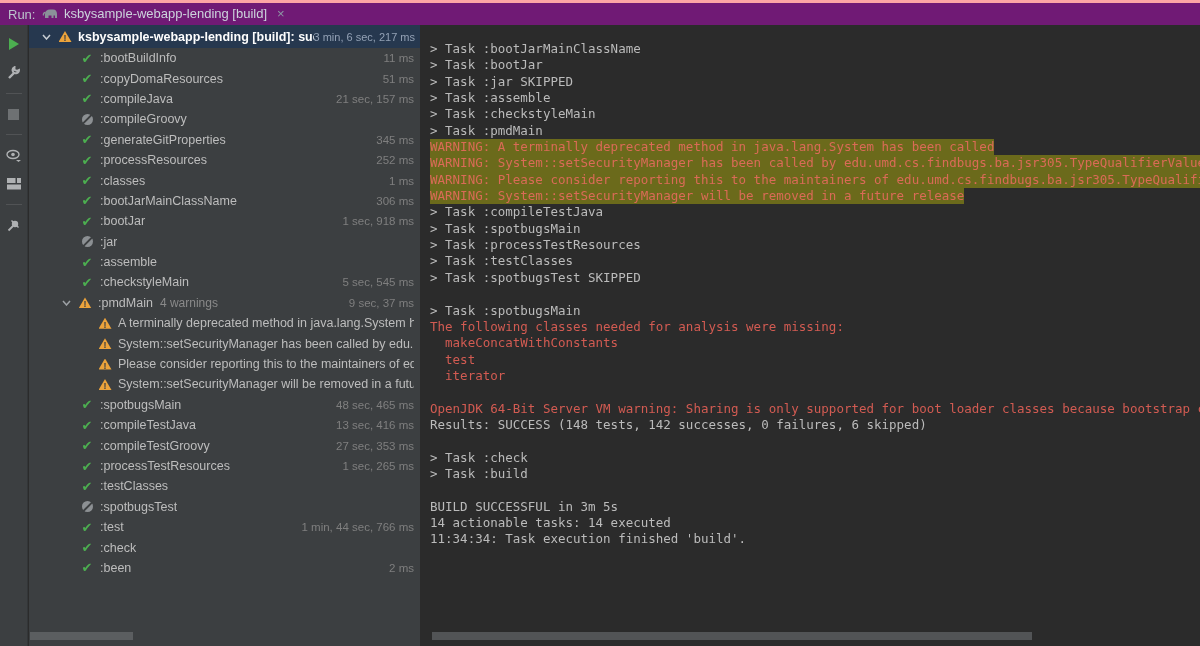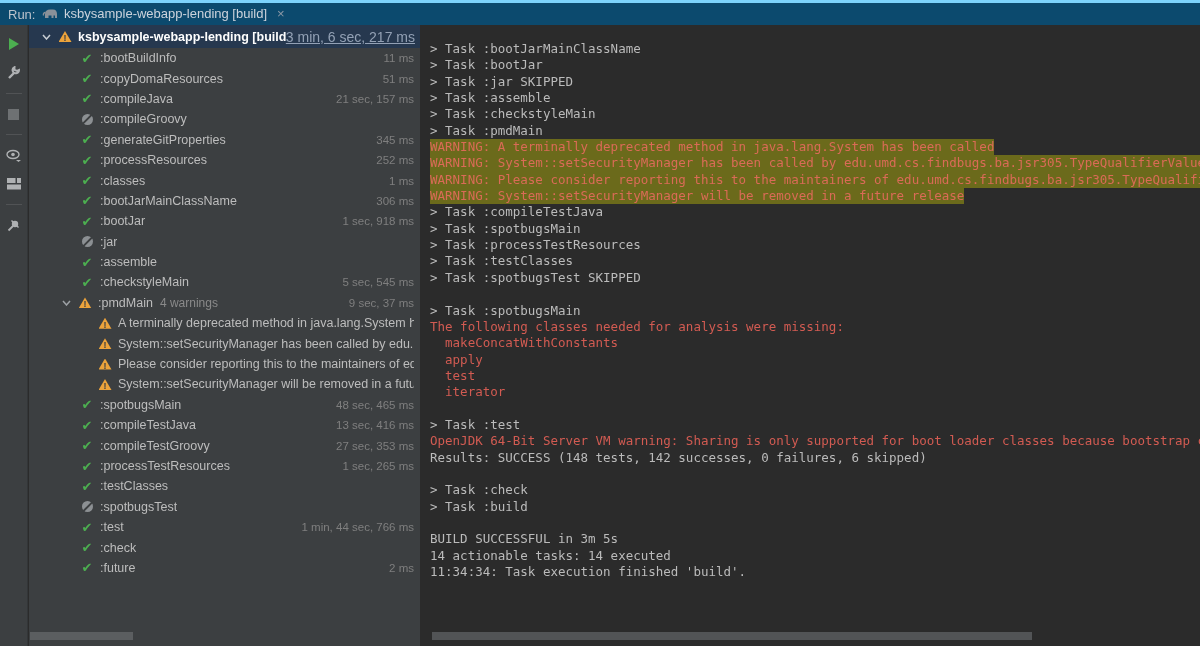--- a/index.html
+++ b/index.html
@@ -1,21 +1,21 @@
 <!DOCTYPE html>
 <html><head>
 <meta charset="utf-8">
 <style>
   * { margin:0; padding:0; box-sizing:border-box; }
   html,body { width:1200px; height:646px; overflow:hidden; background:#2b2b2b;
               font-family:"Liberation Sans","DejaVu Sans",sans-serif; }
 
   
   .top-bar { position:absolute; top:0; left:0; width:1200px; height:25px;
-             background:#0c4a6e; border-top:3px solid #7dd3fc; }
+             background:#701a75; border-top:3px solid #fca5a5; }
   .run-label { position:absolute; left:8px; top:4px; font-size:13px; color:#bcc3cc; }
   .run-tab { position:absolute; left:36px; top:0; height:20px; display:flex;
              align-items:center; gap:6px; padding:0 6px; cursor:pointer; }
   .tab-title { font-size:13px; color:#ccd3dc; white-space:nowrap; }
   .tab-close { font-size:13px; color:#8d99a6; margin-left:4px; }
   .tab-underline { position:absolute; left:36px; top:22px; width:272px; height:3px;
                    background:#4a86c8; }
 
   
   .side-toolbar { position:absolute; left:0; top:25px; width:28px; height:621px;
@@ -25,22 +25,22 @@
             margin-bottom:7px; cursor:pointer; }
   .tb-sep { width:16px; height:1px; background:#515355; margin:2px 0 9px 0; }
 
   
   .tree-panel { position:absolute; left:29px; top:25px; width:391px; height:621px;
                 background:#3c3f41; overflow:hidden; }
   .tree-root-row { height:23px; display:flex; align-items:center; background:#26384f;
                    padding-left:10px; padding-right:5px; cursor:pointer; }
   .tree-root-label { font-size:12.5px; color:#fdfdfd; font-weight:600; white-space:nowrap;
                      overflow:hidden; flex:0 1 auto; }
-  .tree-root-time { font-size:14px; color:#93a1b5; white-space:nowrap; margin-left:4px;
-                    flex:0 0 auto; margin-left:auto;text-decoration:underline; }
+  .tree-root-time { font-size:11px; color:#93a1b5; white-space:nowrap; margin-left:4px;
+                    flex:0 0 auto; margin-left:auto; }
   .tree-row { height:20.4px; display:flex; align-items:center; padding-right:6px;
               cursor:pointer; overflow:hidden; }
   .tree-row .label { font-size:12.5px; color:#bdbdbd; white-space:nowrap; overflow:hidden; }
   .tree-row .suffix { font-size:12px; color:#8a8a8a; margin-left:7px; white-space:nowrap;text-align:center; }
   .tree-row .time { font-size:11.5px; color:#7f7f7f; margin-left:auto; white-space:nowrap;
                     padding-left:8px; }
   .ind-1 { padding-left:50px; }
   .ind-1c { padding-left:30px; }   
   .ind-2 { padding-left:68px; }
 
@@ -315,21 +315,21 @@
       <div class="tree-row ind-1">
         <span class="icon-cell">
           <span class="check-glyph">✔</span>
         </span>
         <span class="label">:check</span>
       </div>
       <div class="tree-row ind-1">
         <span class="icon-cell">
           <span class="check-glyph">✔</span>
         </span>
-        <span class="label">:future</span>
+        <span class="label">:been</span>
         <span class="time">2 ms</span>
       </div>
     </div>
 
 </div>
 
 <div class="console-panel">
   <div id="console-lines">
       <div class="console-line">&gt; Task :bootJarMainClassName</div>
       <div class="console-line">&gt; Task :bootJar</div>
@@ -343,25 +343,23 @@
       <div class="console-line"><span class="hl">WARNING: System::setSecurityManager will be removed in a future release</span></div>
       <div class="console-line">&gt; Task :compileTestJava</div>
       <div class="console-line">&gt; Task :spotbugsMain</div>
       <div class="console-line">&gt; Task :processTestResources</div>
       <div class="console-line">&gt; Task :testClasses</div>
       <div class="console-line">&gt; Task :spotbugsTest SKIPPED</div>
       <div class="console-line">&nbsp;</div>
       <div class="console-line">&gt; Task :spotbugsMain</div>
       <div class="console-line err">The following classes needed for analysis were missing:</div>
       <div class="console-line err">  makeConcatWithConstants</div>
-      <div class="console-line err">  apply</div>
       <div class="console-line err">  test</div>
       <div class="console-line err">  iterator</div>
       <div class="console-line">&nbsp;</div>
-      <div class="console-line">&gt; Task :test</div>
       <div class="console-line err">OpenJDK 64-Bit Server VM warning: Sharing is only supported for boot loader classes because bootstrap classpath</div>
       <div class="console-line">Results: SUCCESS (148 tests, 142 successes, 0 failures, 6 skipped)</div>
       <div class="console-line">&nbsp;</div>
       <div class="console-line">&gt; Task :check</div>
       <div class="console-line">&gt; Task :build</div>
       <div class="console-line">&nbsp;</div>
       <div class="console-line">BUILD SUCCESSFUL in 3m 5s</div>
       <div class="console-line">14 actionable tasks: 14 executed</div>
       <div class="console-line">11:34:34: Task execution finished 'build'.</div>
     </div>

